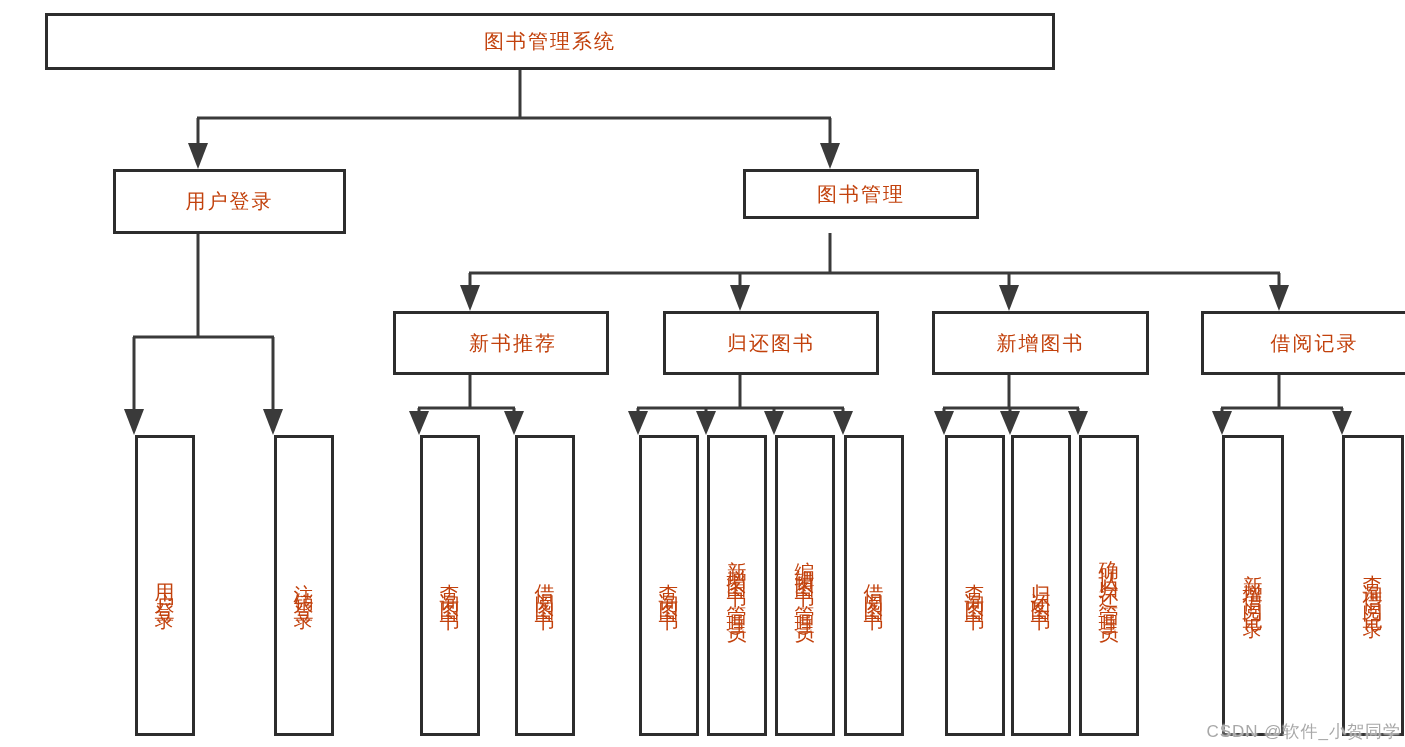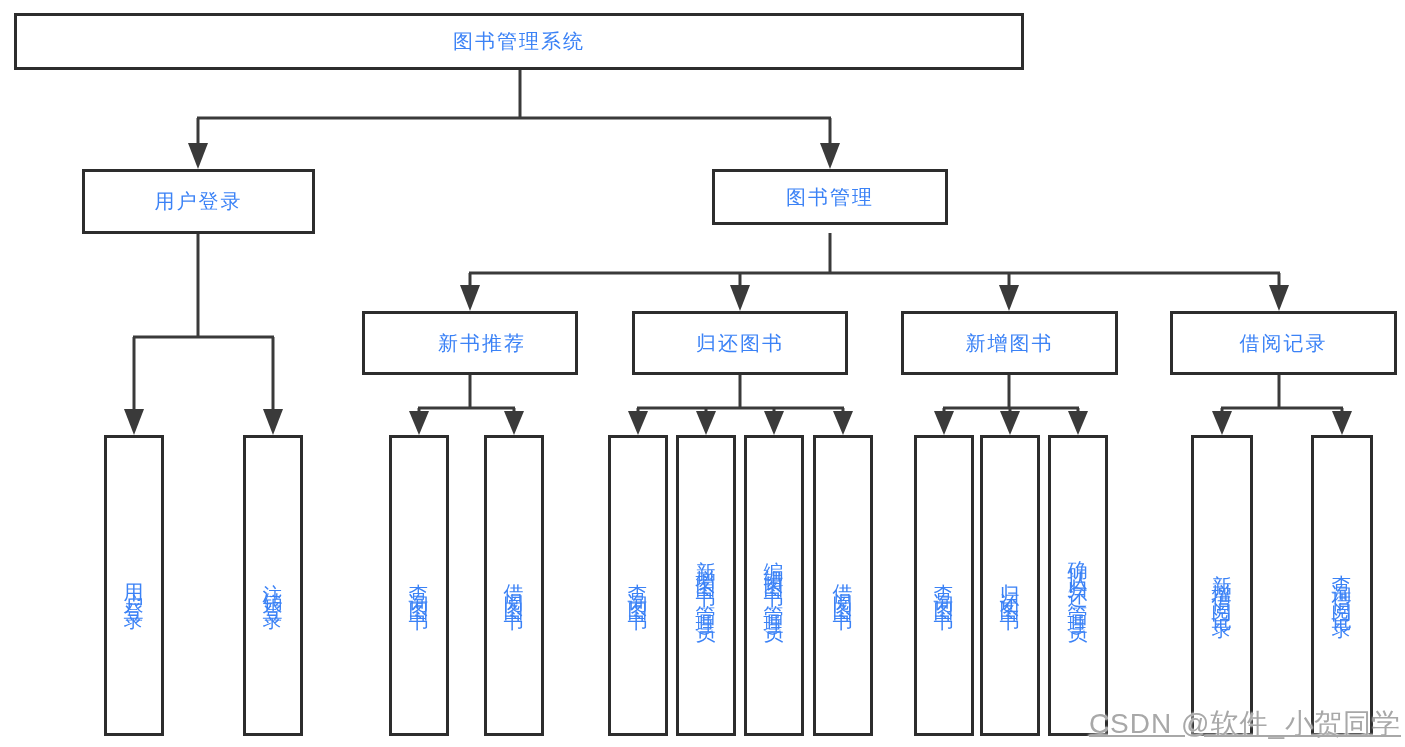--- a/index.html
+++ b/index.html
@@ -8,25 +8,26 @@
     position:relative;
     width:1405px;height:747px;
     background:#ffffff;
     overflow:hidden;
   }
   .box{
     position:absolute;
     box-sizing:border-box;
     border:3px solid #2d2d2d;
     background:#ffffff;
-    color:#3b82f6;
+    color:#c2410c;
     display:flex;
     align-items:center;
     justify-content:center;
     z-index:2;
+    margin-left:31px;
   }
   .h-box{
     font-size:20px;
     letter-spacing:2px;
     white-space:nowrap;
   }
   .v-box{
     writing-mode:vertical-rl;
     text-orientation:mixed;
     font-size:20px;
@@ -45,27 +46,26 @@
     stroke-width:3;
   }
   #connector-layer polygon{
     fill:#3a3a3a;
     stroke:none;
   }
   .watermark{
     position:absolute;
     right:4px;
     bottom:4px;
-    font-size:28px;
+    font-size:17px;
     color:#a8a8a8;
     letter-spacing:1px;
     z-index:3;
     text-shadow:0 0 3px #ffffff, 0 0 2px #ffffff;
     white-space:nowrap;
-    text-decoration:underline;
   }
 </style>
 </head>
 <body>
 
 <div id="canvas">
 
   <svg id="connector-layer" viewBox="0 0 1405 747" xmlns="http://www.w3.org/2000/svg">
 
     <g>
@@ -138,21 +138,21 @@
       <line x1="1222" y1="408" x2="1222" y2="412"></line>
       <polygon points="1212,411 1232,411 1222,435"></polygon>
       <line x1="1342" y1="408" x2="1342" y2="412"></line>
       <polygon points="1332,411 1352,411 1342,435"></polygon>
     </g>
   </svg>
 
   <div class="box h-box" style="left:14px;top:13px;width:1010px;height:57px;">图书管理系统</div>
 
   <div class="box h-box" style="left:82px;top:169px;width:233px;height:65px;">用户登录</div>
-  <div class="box h-box" style="left:712px;top:169px;width:236px;height:56px;text-align:right;">图书管理</div>
+  <div class="box h-box" style="left:712px;top:169px;width:236px;height:50px;text-align:right;">图书管理</div>
 
   <div class="box h-box" style="left:362px;top:311px;width:216px;height:64px;padding-left:24px;">新书推荐</div>
   <div class="box h-box" style="left:632px;top:311px;width:216px;height:64px;">归还图书</div>
   <div class="box h-box" style="left:901px;top:311px;width:217px;height:64px;">新增图书</div>
   <div class="box h-box" style="left:1170px;top:311px;width:227px;height:64px;">借阅记录</div>
 
   <div class="box v-box" style="left:104px;top:435px;width:60px;height:301px;">用户登录</div>
   <div class="box v-box" style="left:243px;top:435px;width:60px;height:301px;">注销登录</div>
 
   <div class="box v-box" style="left:389px;top:435px;width:60px;height:301px;">查询图书</div>

